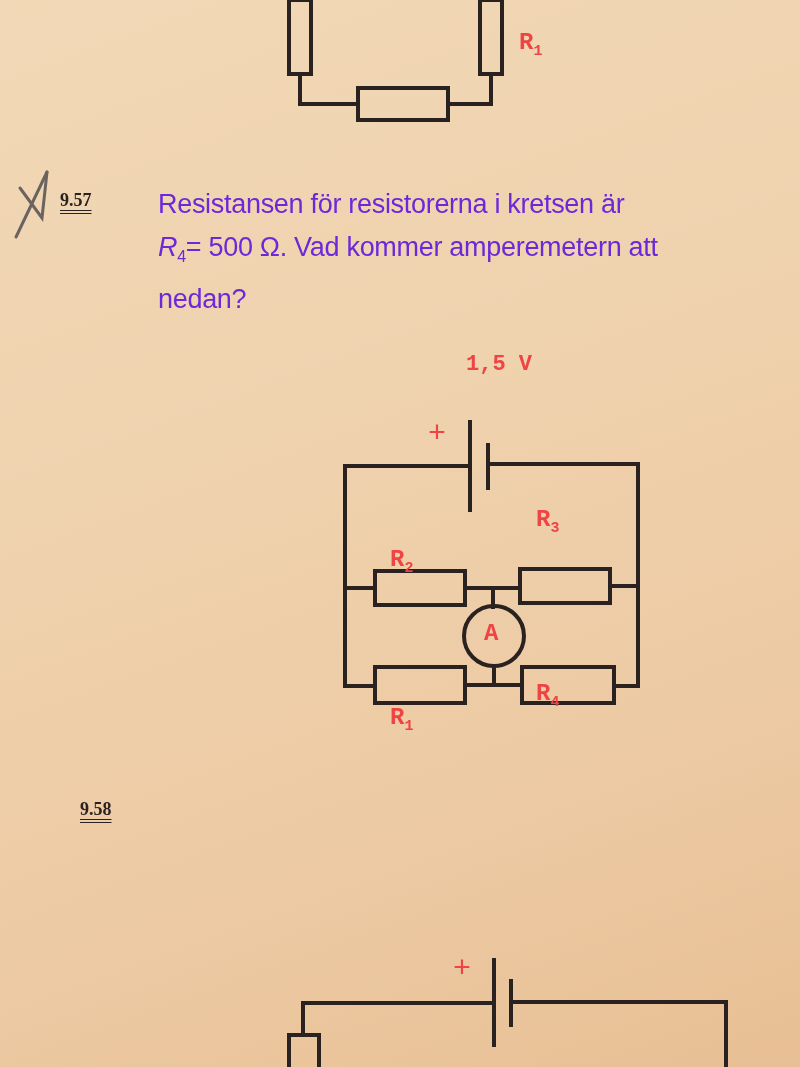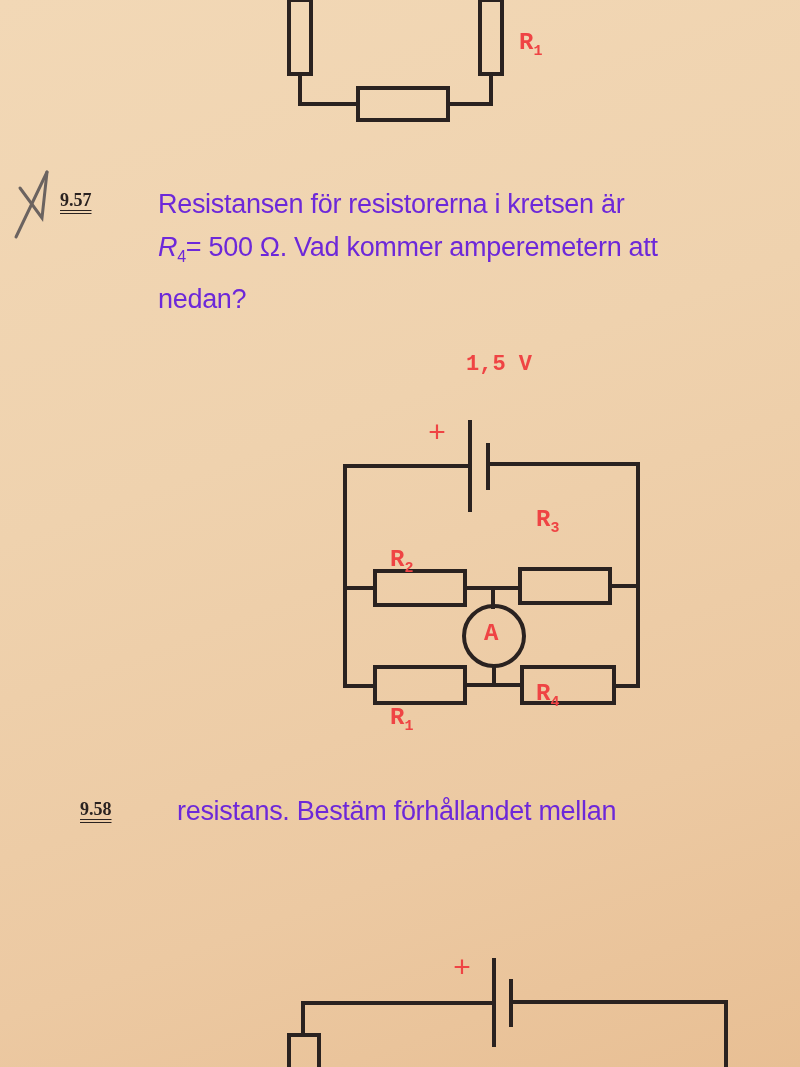--- a/index.html
+++ b/index.html
@@ -86,16 +86,15 @@
 <div class="abs lbl" style="left:428px; top:417px; font-size:30px; font-weight:normal;">+</div>
 <div class="abs lbl" style="left:390px; top:530px;margin-top:16px;"><span>R</span><sub>2</sub></div>
 <div class="abs lbl" style="left:536px; top:506px;"><span>R</span><sub>3</sub></div>
 <div class="abs lbl" style="left:484px; top:620px; font-size:24px;">A</div>
 <div class="abs lbl" style="left:390px; top:704px;"><span>R</span><sub>1</sub></div>
 <div class="abs lbl" style="left:536px; top:680px;"><span>R</span><sub>4</sub></div>
 
 <div class="abs num" style="left:80px; top:799px;">9.58</div>
 
 <div class="abs txt" style="left:177px; top:790px; width:620px;">
-  <div>resistans. Bestäm förhållandet mellan</div>
 </div>
 
 <div class="abs lbl" style="left:453px; top:952px; font-size:30px; font-weight:normal;">+</div>
 
 </body></html>

